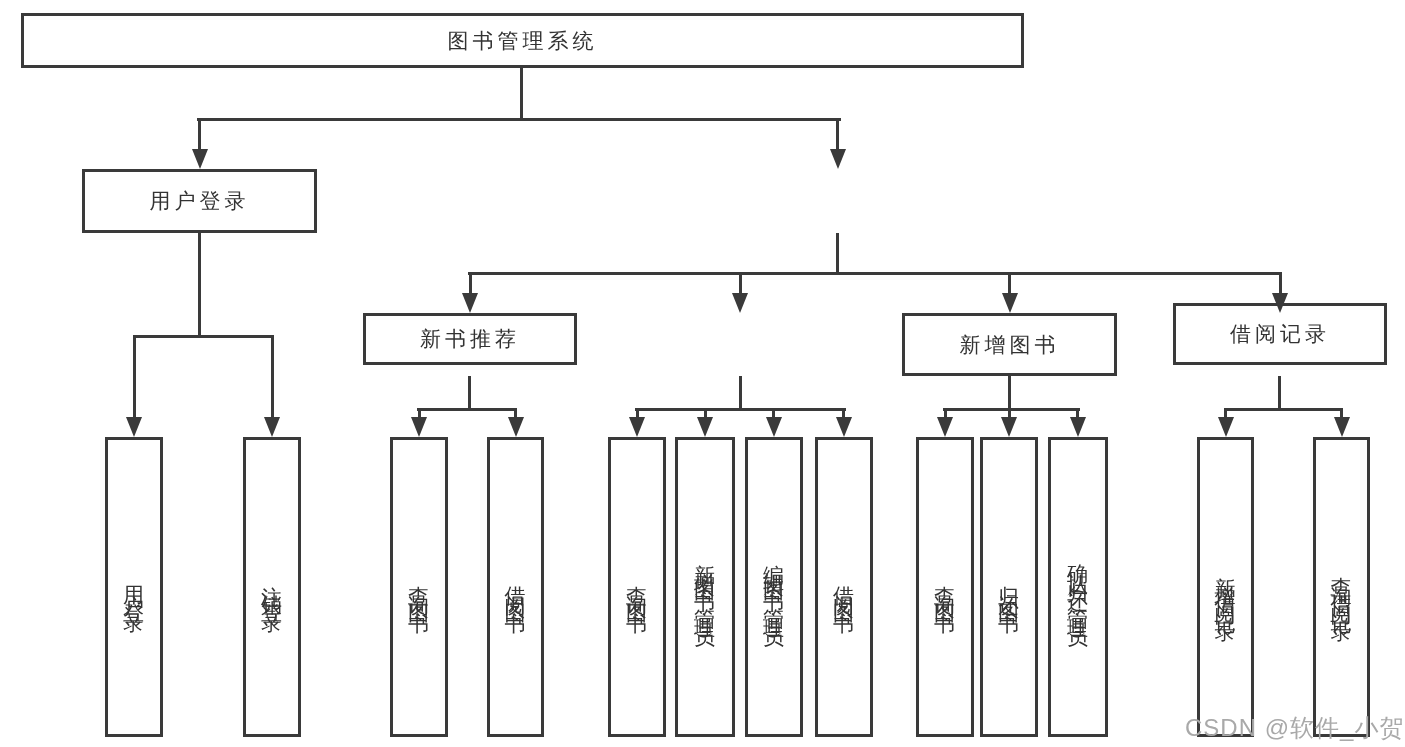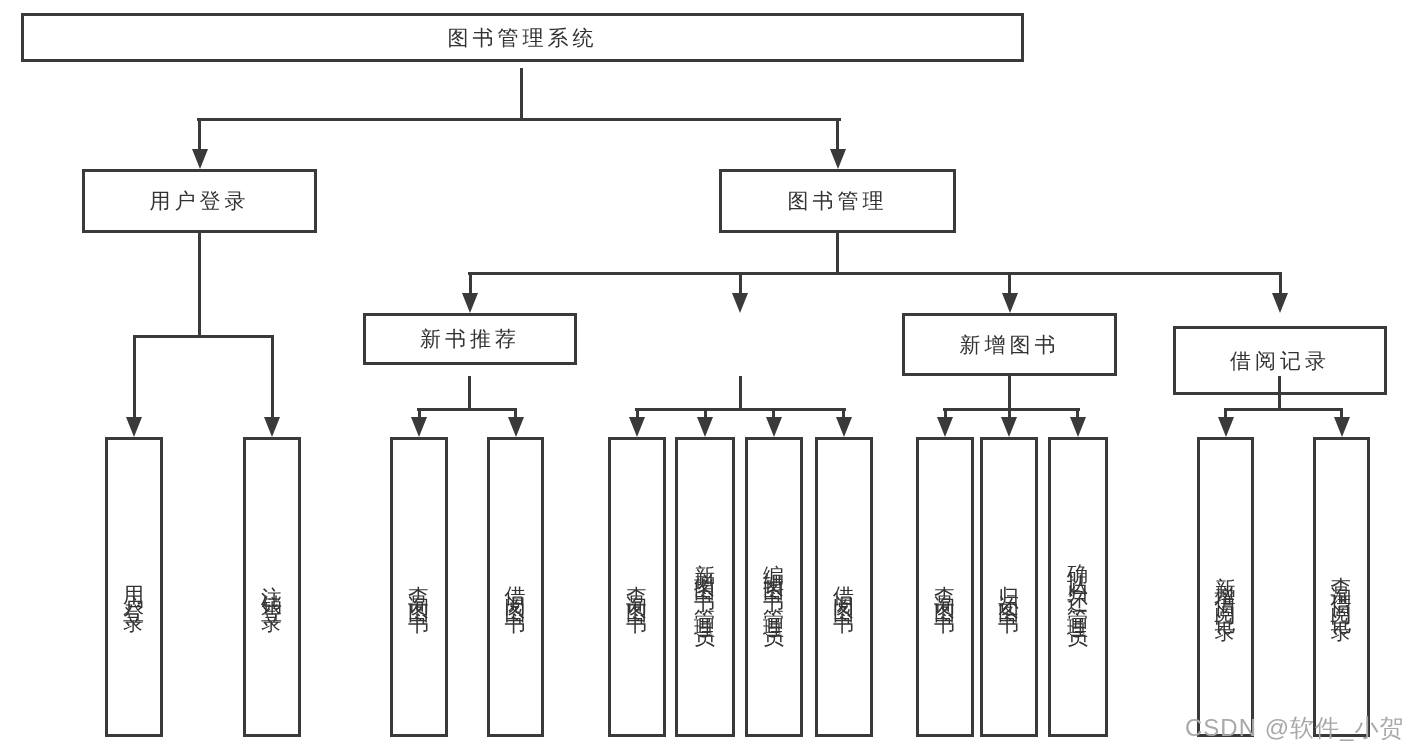--- a/index.html
+++ b/index.html
@@ -34,28 +34,27 @@
   .watermark{
     position:absolute;left:1185px;top:712px;z-index:5;
     font-size:24px;letter-spacing:1px;color:var(--watermark);white-space:nowrap;
   }
 </style>
 </head>
 <body>
 
 <div id="stage">
 
-  <div class="box" style="left:21px;top:13px;width:1003px;height:49px">图书管理系统</div>
+  <div class="box" style="left:21px;top:13px;width:1003px;height:55px">图书管理系统</div>
 
   <div class="box" style="left:82px;top:169px;width:235px;height:64px">用户登录</div>
-  <div class="box" style="left:719px;top:169px;width:237px;height:64px">图书管理</div>
 
   <div class="box" style="left:363px;top:313px;width:214px;height:52px">新书推荐</div>
   <div class="box" style="left:902px;top:313px;width:215px;height:63px">新增图书</div>
-  <div class="box" style="left:1173px;top:326px;width:214px;height:69px">借阅记录</div>
+  <div class="box" style="left:1173px;top:303px;width:214px;height:62px">借阅记录</div>
 
   <div class="box vbox" style="left:105px;top:437px;width:58px;height:300px">用户登录</div>
   <div class="box vbox" style="left:243px;top:437px;width:58px;height:300px">注销登录</div>
 
   <div class="box vbox" style="left:390px;top:437px;width:58px;height:300px">查询图书</div>
   <div class="box vbox" style="left:487px;top:437px;width:57px;height:300px">借阅图书</div>
 
   <div class="box vbox" style="left:608px;top:437px;width:58px;height:300px">查询图书</div>
   <div class="box vbox" style="left:675px;top:437px;width:60px;height:300px">新增图书（管理员）</div>
   <div class="box vbox" style="left:745px;top:437px;width:58px;height:300px">编辑图书（管理员）</div>

